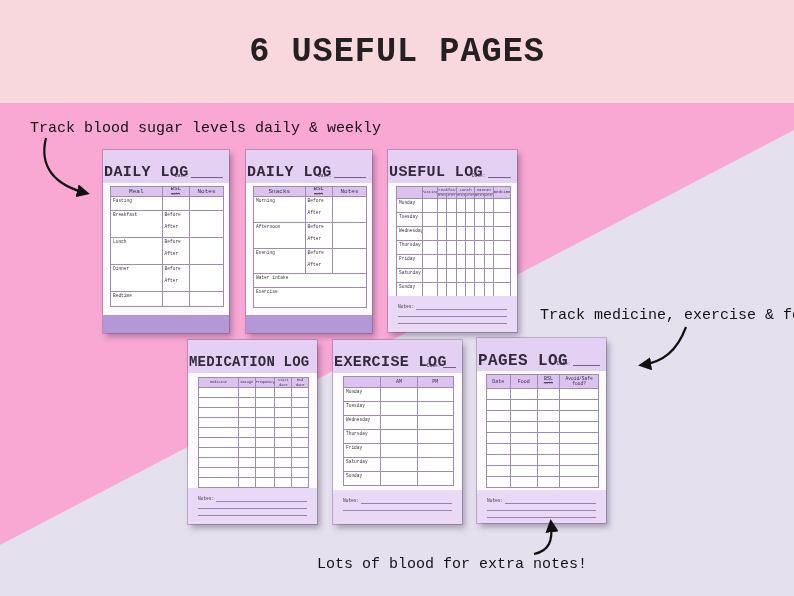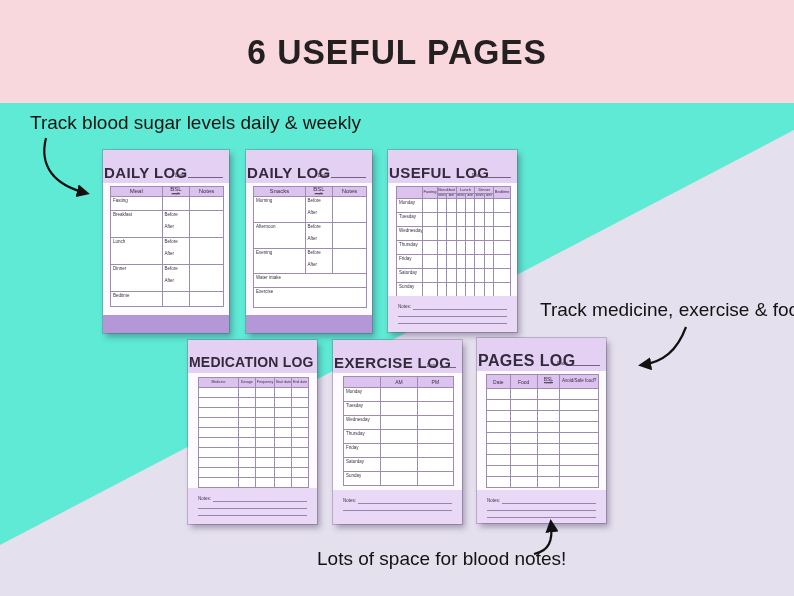--- a/index.html
+++ b/index.html
@@ -6,31 +6,31 @@
     --banner-pink:#f8d7dd;
     --diagonal-lavender:#e5e0ee;
     --page-header-purple:#e4d0f2;
     --table-header-purple:#dcc2ee;
     --footer-purple:#b497d6;
     --notes-footer-purple:#ead9f6;
     --line:#9e8bb0;
     --ink:#231f26;
   }
   html,body{margin:0;padding:0;}
-  .canvas{position:relative;width:794px;height:596px;background:#5eead4;overflow:hidden;
-          font-family:Liberation Sans, sans-serif;color:var(--ink);}
+  .canvas{position:relative;width:794px;height:596px;background:#f9a8d4;overflow:hidden;
+          font-family:Liberation Mono, monospace;color:var(--ink);}
   
   .banner{position:absolute;top:0;left:0;width:794px;height:103px;background:var(--banner-pink);
           display:flex;align-items:center;justify-content:center;}
   .banner h1{margin:0;font-size:35px;font-weight:600;letter-spacing:1px;color:#241f21;transform:scaleX(.96);}
   
   .tri{position:absolute;left:0;top:0;width:794px;height:596px;background:var(--diagonal-lavender);
        clip-path:polygon(0 545px,794px 130px,794px 596px,0 596px);}
   
-  .note-text{position:absolute;font-size:19px;color:#131313;white-space:nowrap;}
+  .note-text{position:absolute;font-size:15px;color:#131313;white-space:nowrap;margin-top:8px;}
   .overlay{position:absolute;left:0;top:0;width:794px;height:596px;pointer-events:none;}
   
   .pg{position:absolute;background:#fdfbff;box-shadow:3px 4px 6px rgba(50,30,75,.35),0 0 0 1px rgba(110,95,125,.35);}
   .pg-head{position:absolute;left:0;top:0;right:0;height:33px;background:var(--page-header-purple);}
   .pg-title{position:absolute;left:1px;top:15px;font-size:15px;font-weight:600;letter-spacing:.4px;
             color:#332a3d;line-height:1;white-space:nowrap;transform-origin:left top;}
   .pg-date{position:absolute;top:23px;font-size:4.5px;color:#3c3046;display:flex;align-items:flex-end;}
   .pg-date .dline{display:inline-block;border-bottom:1px solid rgba(80,60,100,.75);margin-left:2px;}
   
   .t{position:absolute;display:grid;gap:1px;background:var(--line);border:1px solid var(--line);}
@@ -58,21 +58,21 @@
 <div class="canvas">
 
   <div class="tri"></div>
 
   <div class="banner">
     <h1>6 USEFUL PAGES</h1>
   </div>
 
   <div class="note-text" style="left:30px;top:112px;">Track blood sugar levels daily &amp; weekly</div>
   <div class="note-text" style="left:540px;top:299px;">Track medicine, exercise &amp; food</div>
-  <div class="note-text" style="left:317px;top:548px;">Lots of space for blood notes!</div>
+  <div class="note-text" style="left:317px;top:548px;">Lots of blood for extra notes!</div>
 
   <div class="pg" style="left:103px;top:150px;width:126px;height:183px;">
     <div class="pg-head"></div>
     <div class="pg-title">DAILY LOG</div>
     <div class="pg-date" style="left:72px;right:6px;">
       <span>Date:</span>
       <span class="dline" style="flex:1;"></span>
     </div>
     <div class="t" style="left:7px;top:36px;width:112px;grid-template-columns:46fr 24fr 30fr;grid-template-rows:9px 13px 26px 26px 26px 14px;">
       <div class="hd">Meal</div>

